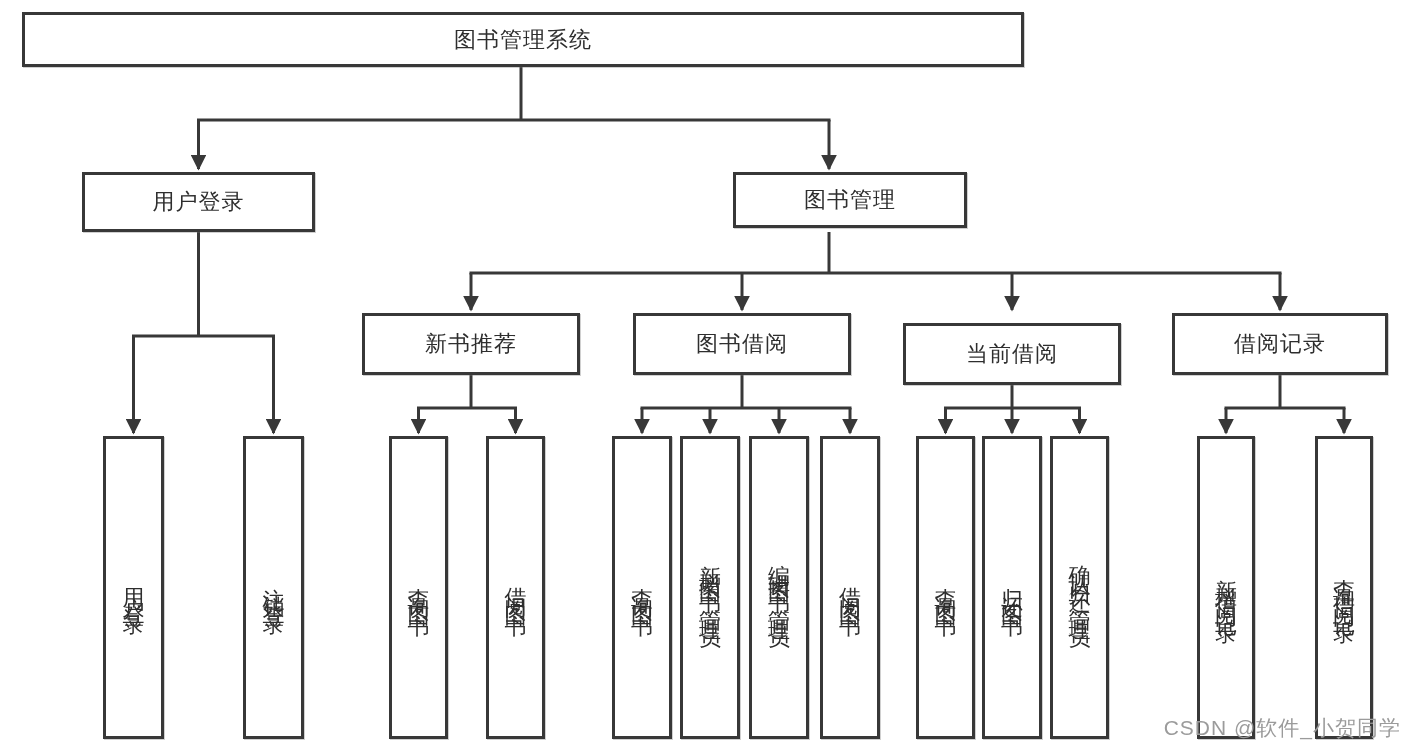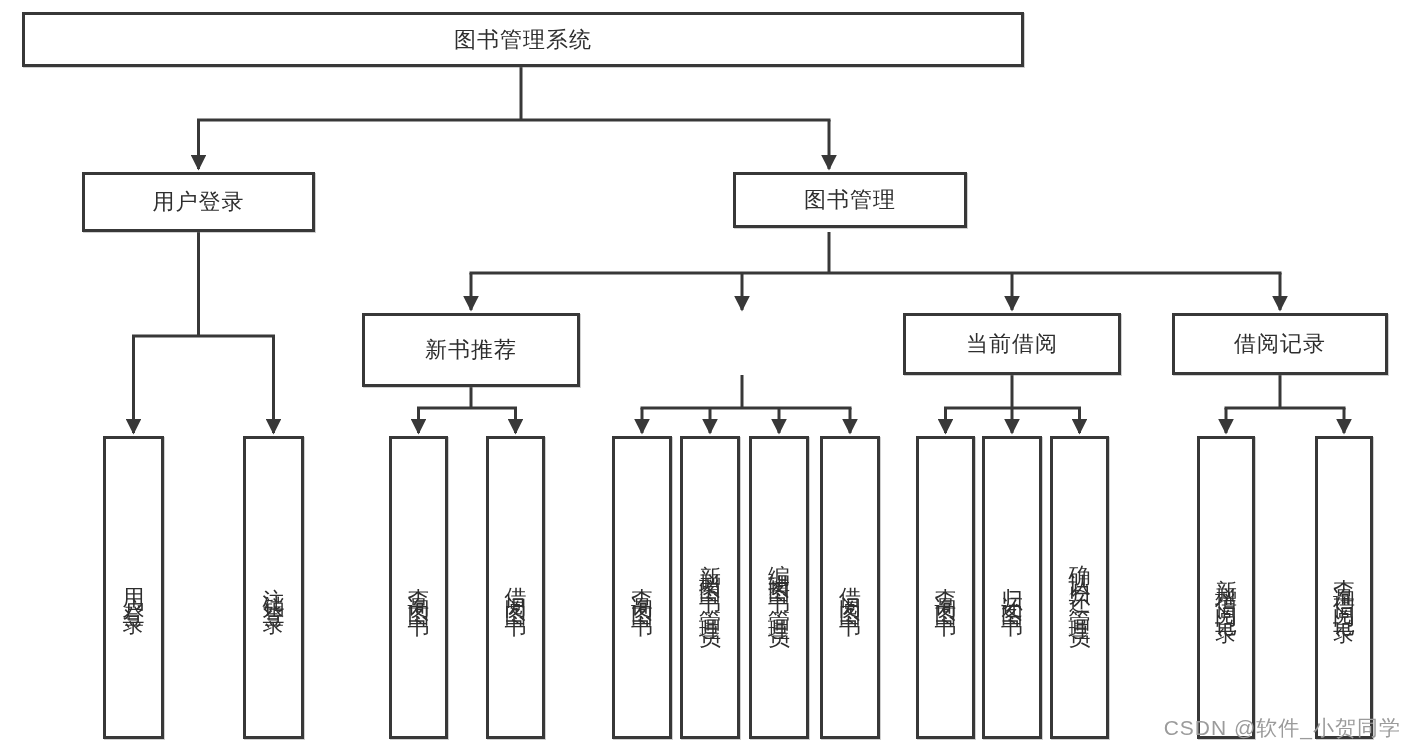--- a/index.html
+++ b/index.html
@@ -114,24 +114,27 @@
     <span>图书管理系统</span>
   </div>
 
   <div class="box" style="left:82px;top:172px;width:233px;height:60px">
     <span>用户登录</span>
   </div>
   <div class="box" style="left:733px;top:172px;width:234px;height:56px">
     <span>图书管理</span>
   </div>
 
-  <div class="box" style="left:362px;top:313px;width:218px;height:74px">
+  <div class="box" style="left:362px;top:313px;width:218px;height:62px">
     <span>新书推荐</span>
   </div>
-  <div class="box" style="left:903px;top:313px;width:218px;height:62px">
+  <div class="box" style="left:633px;top:313px;width:218px;height:62px">
+    <span>图书借阅</span>
+  </div>
+  <div class="box" style="left:903px;top:323px;width:218px;height:62px">
     <span>当前借阅</span>
   </div>
   <div class="box" style="left:1172px;top:313px;width:216px;height:62px">
     <span>借阅记录</span>
   </div>
 
   <div class="box leaf" style="left:103px;width:61px">
     <span class="vtext">用户登录</span>
   </div>
   <div class="box leaf" style="left:243px;width:61px">

